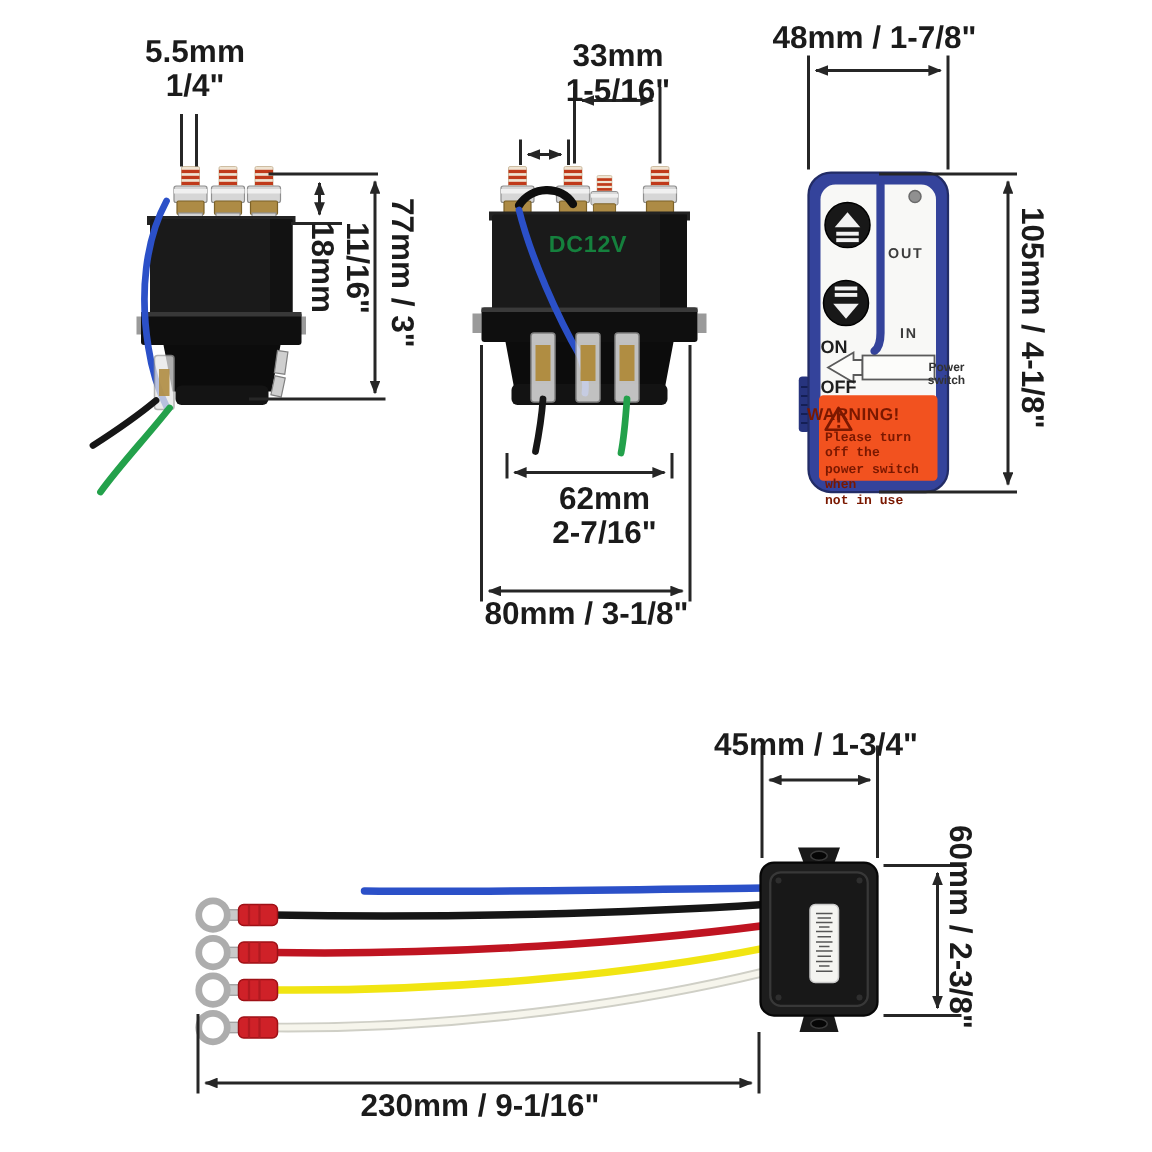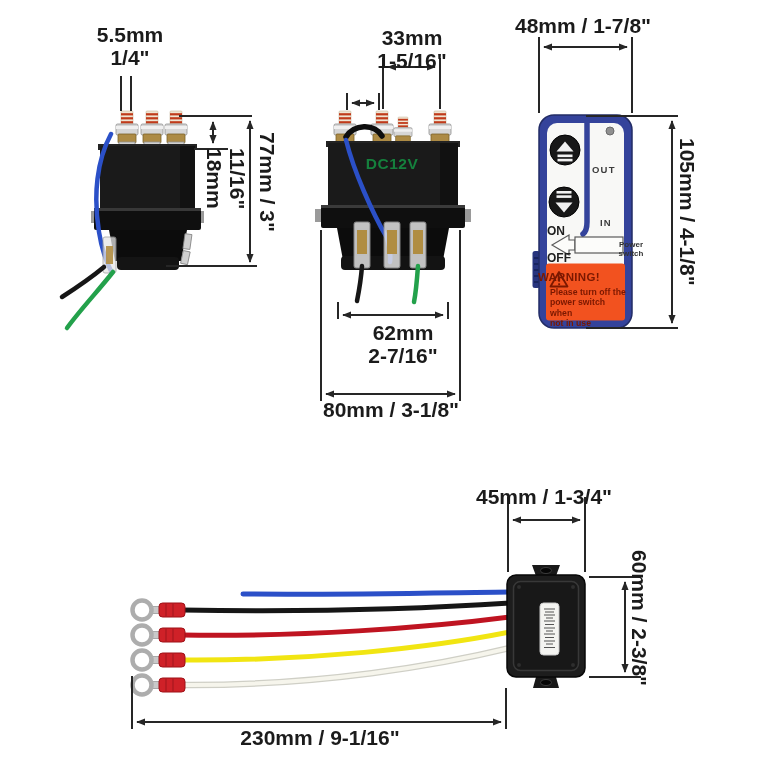--- a/index.html
+++ b/index.html
@@ -10,21 +10,21 @@
        white-space:pre-line;letter-spacing:0px;}
   .vert{writing-mode:vertical-lr;text-orientation:mixed;}
   .ctr{text-align:center;}
   .rgt{text-align:right;}
   .dc{font-size:15.5px;font-weight:700;color:#15803d;letter-spacing:.5px;}
   .rlbl{position:absolute;font-weight:700;color:#3c3c3c;white-space:pre-line;}
   .btn-lbl{font-size:9.5px;letter-spacing:1.2px;margin-top:22px;}
   .sw-lbl{font-size:12px;color:#1e1e1e;}
   .ps-lbl{font-size:8px;color:#333;text-align:center;}
   .warn-t{font-size:11.5px;color:#7a1800;letter-spacing:.3px;}
-  .warn-b{font-size:8.7px;color:#7a1800;line-height:1.2;}
+  .warn-b{font-size:8.7px;color:#7a1800;line-height:1.2;font-family:Liberation Mono, monospace;}
   .dl{stroke:#262626;stroke-width:2;fill:none;}
   .da{stroke:#262626;stroke-width:2;fill:none;}
 </style>
 </head>
 <body>
 
 <div id="canvas">
 
 <svg id="art" width="768" height="768" viewBox="0 0 768 768">
   <defs>

